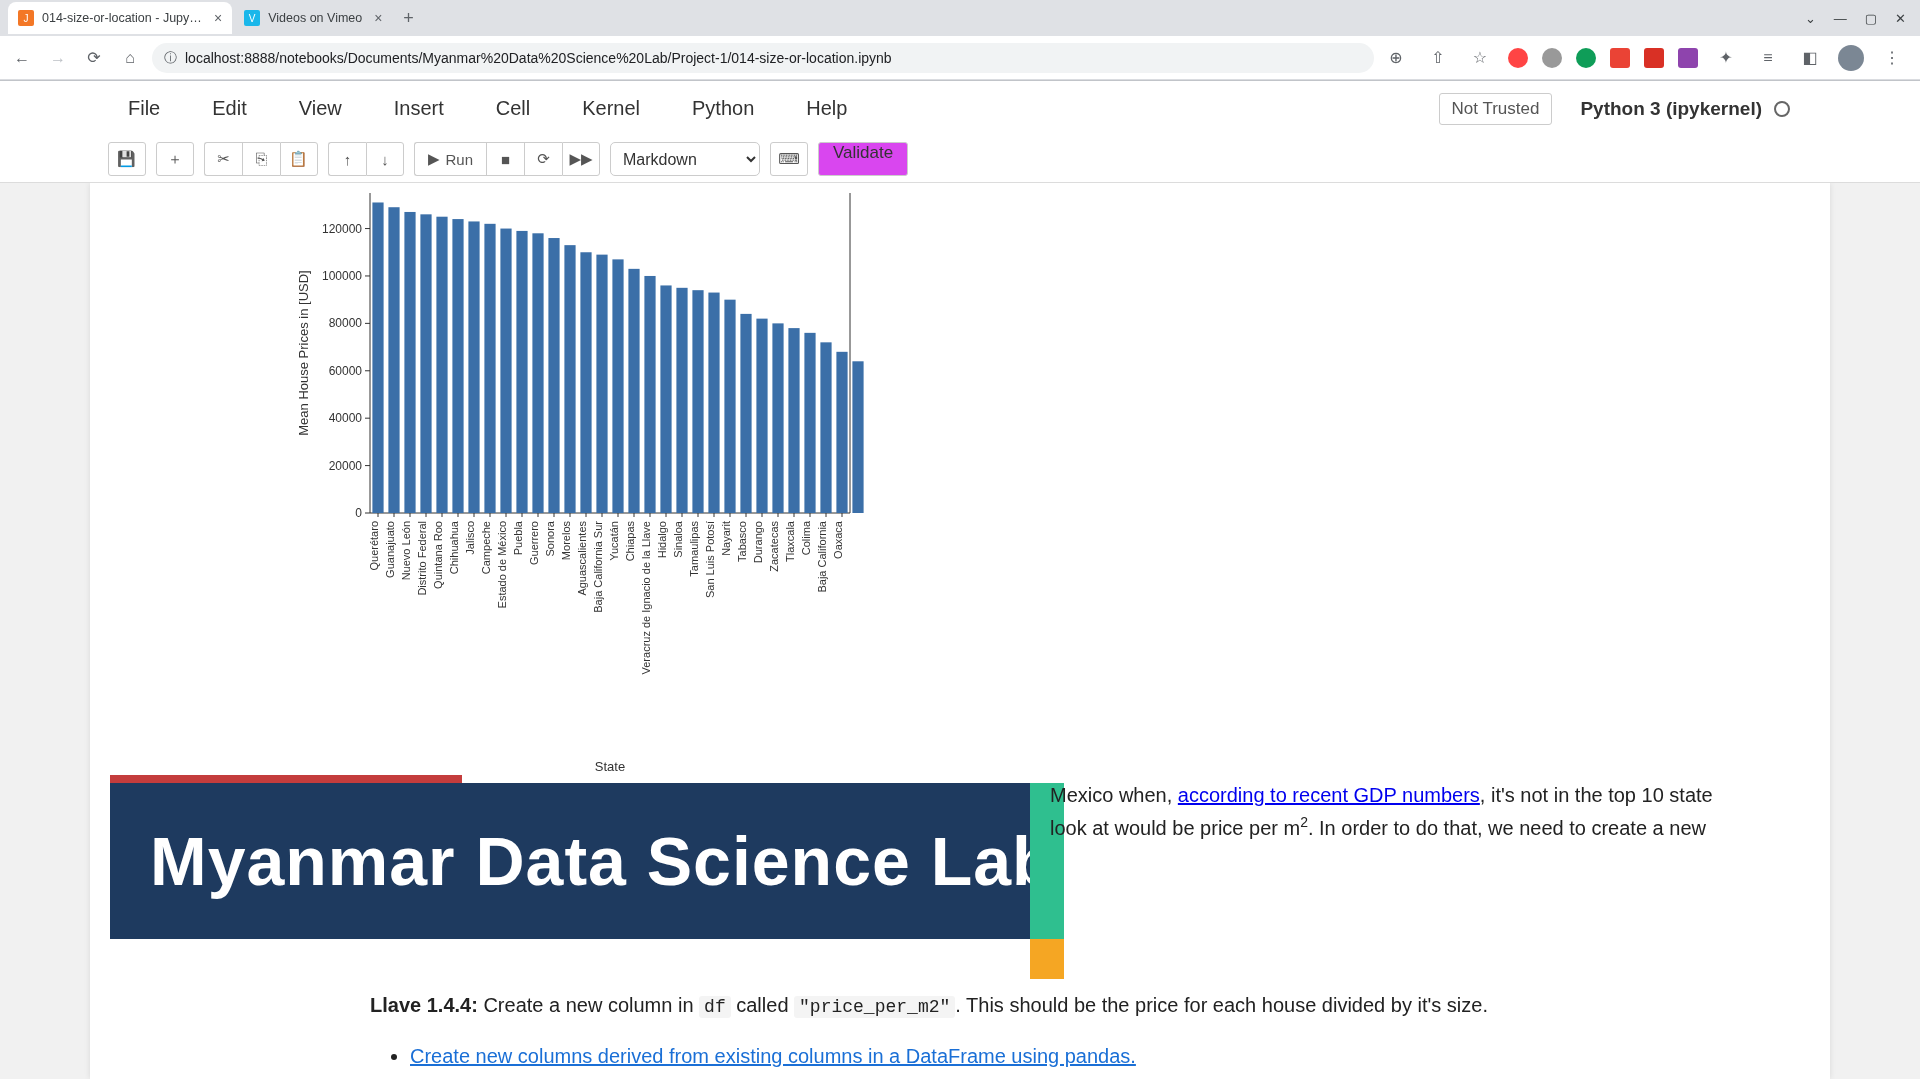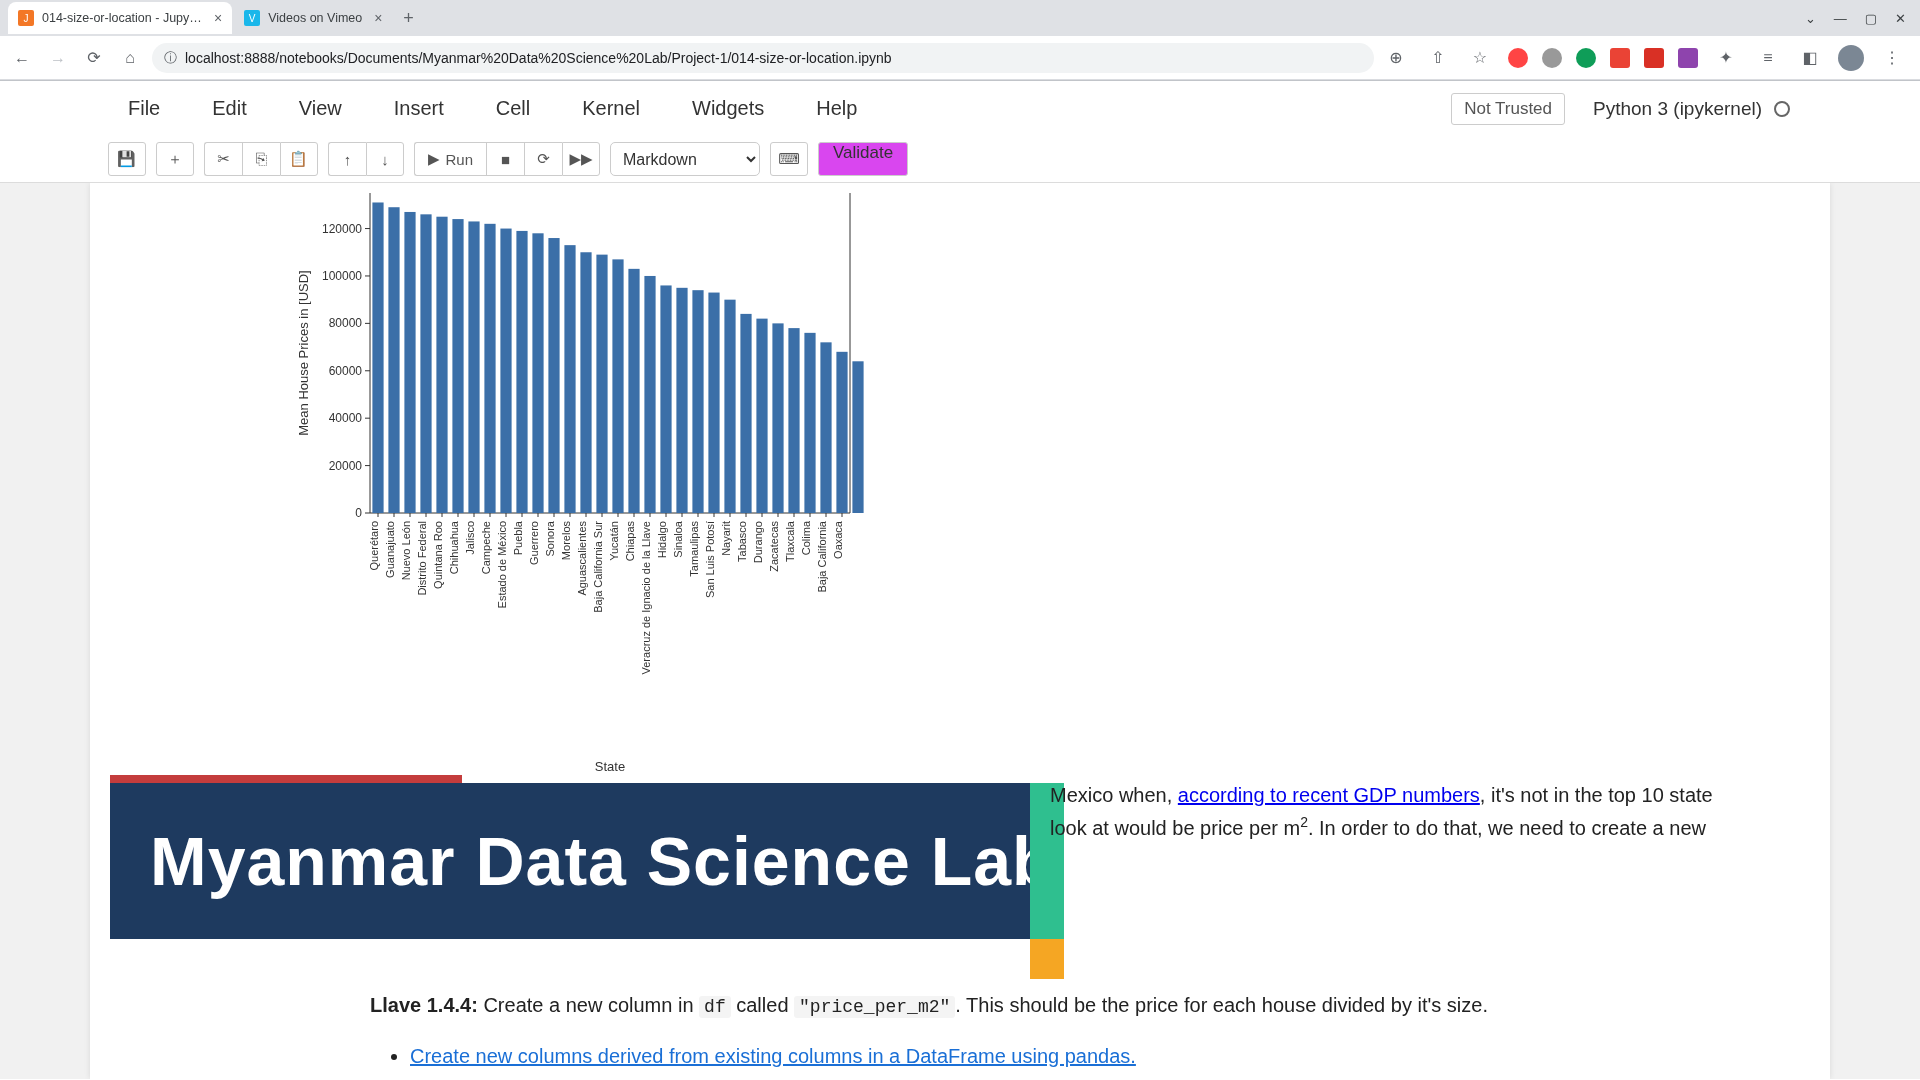--- a/index.html
+++ b/index.html
@@ -25,21 +25,21 @@
 .right-icons { display: flex; align-items: center; gap: 14px; padding-right: 6px; }
 .ext-icon { width: 20px; height: 20px; border-radius: 50%; display: flex; align-items: center; justify-content: center; font-size: 12px; }
 .avatar { width: 26px; height: 26px; border-radius: 50%; background: #7b8794; }
 
 
 .jupyter-wrap { background: #f8f8f8; }
 .jupyter-menu { display: flex; align-items: center; gap: 12px; padding: 8px 10px 8px 108px; font-size: 20px; color: #333; background: #fff; text-align: right; }
 .jupyter-menu .menu-item { padding: 8px 20px; cursor: pointer; }
 .kernel-area { margin-left: auto; display: flex; align-items: center; gap: 28px; padding-right: 120px; }
 .not-trusted { border: 1px solid #ccc; padding: 5px 12px; border-radius: 3px; font-size: 17px; color: #555; }
-.kernel-name { font-size: 19px; color: #333; }
+.kernel-name { font-size: 19px; color: #333; font-weight: bold; }
 .kernel-circle { width: 16px; height: 16px; border: 2px solid #666; border-radius: 50%; margin-left: 6px; }
 
 .jupyter-toolbar { display: flex; align-items: center; padding: 6px 10px 6px 108px; gap: 0; border-bottom: 1px solid #dcdcdc; background: #fff; }
 .tb-btn { width: 38px; height: 34px; border: 1px solid #ccc; display: flex; align-items: center; justify-content: center; font-size: 15px; color: #555; cursor: pointer; background: #fff; }
 .tb-group { display: flex; margin-right: 10px; }
 .tb-group .tb-btn:not(:last-child) { border-right: none; }
 .tb-group .tb-btn:first-child { border-radius: 3px 0 0 3px; }
 .tb-group .tb-btn:last-child { border-radius: 0 3px 3px 0; }
 .tb-group.single .tb-btn { border-radius: 3px; }
 .run-btn { width: 72px; gap: 6px; }
@@ -125,21 +125,21 @@
 </div>
 
 <div class="jupyter-wrap">
   <div class="jupyter-menu">
     <div class="menu-item">File</div>
     <div class="menu-item">Edit</div>
     <div class="menu-item">View</div>
     <div class="menu-item">Insert</div>
     <div class="menu-item">Cell</div>
     <div class="menu-item">Kernel</div>
-    <div class="menu-item">Widgets</div>
+    <div class="menu-item">Python</div>
     <div class="menu-item">Help</div>
     <div class="kernel-area">
       <div class="not-trusted">Not Trusted</div>
       <div style="display:flex;align-items:center;gap:6px">
         <span class="kernel-name">Python 3 (ipykernel)</span>
         <span class="kernel-circle"></span>
       </div>
     </div>
   </div>
 

